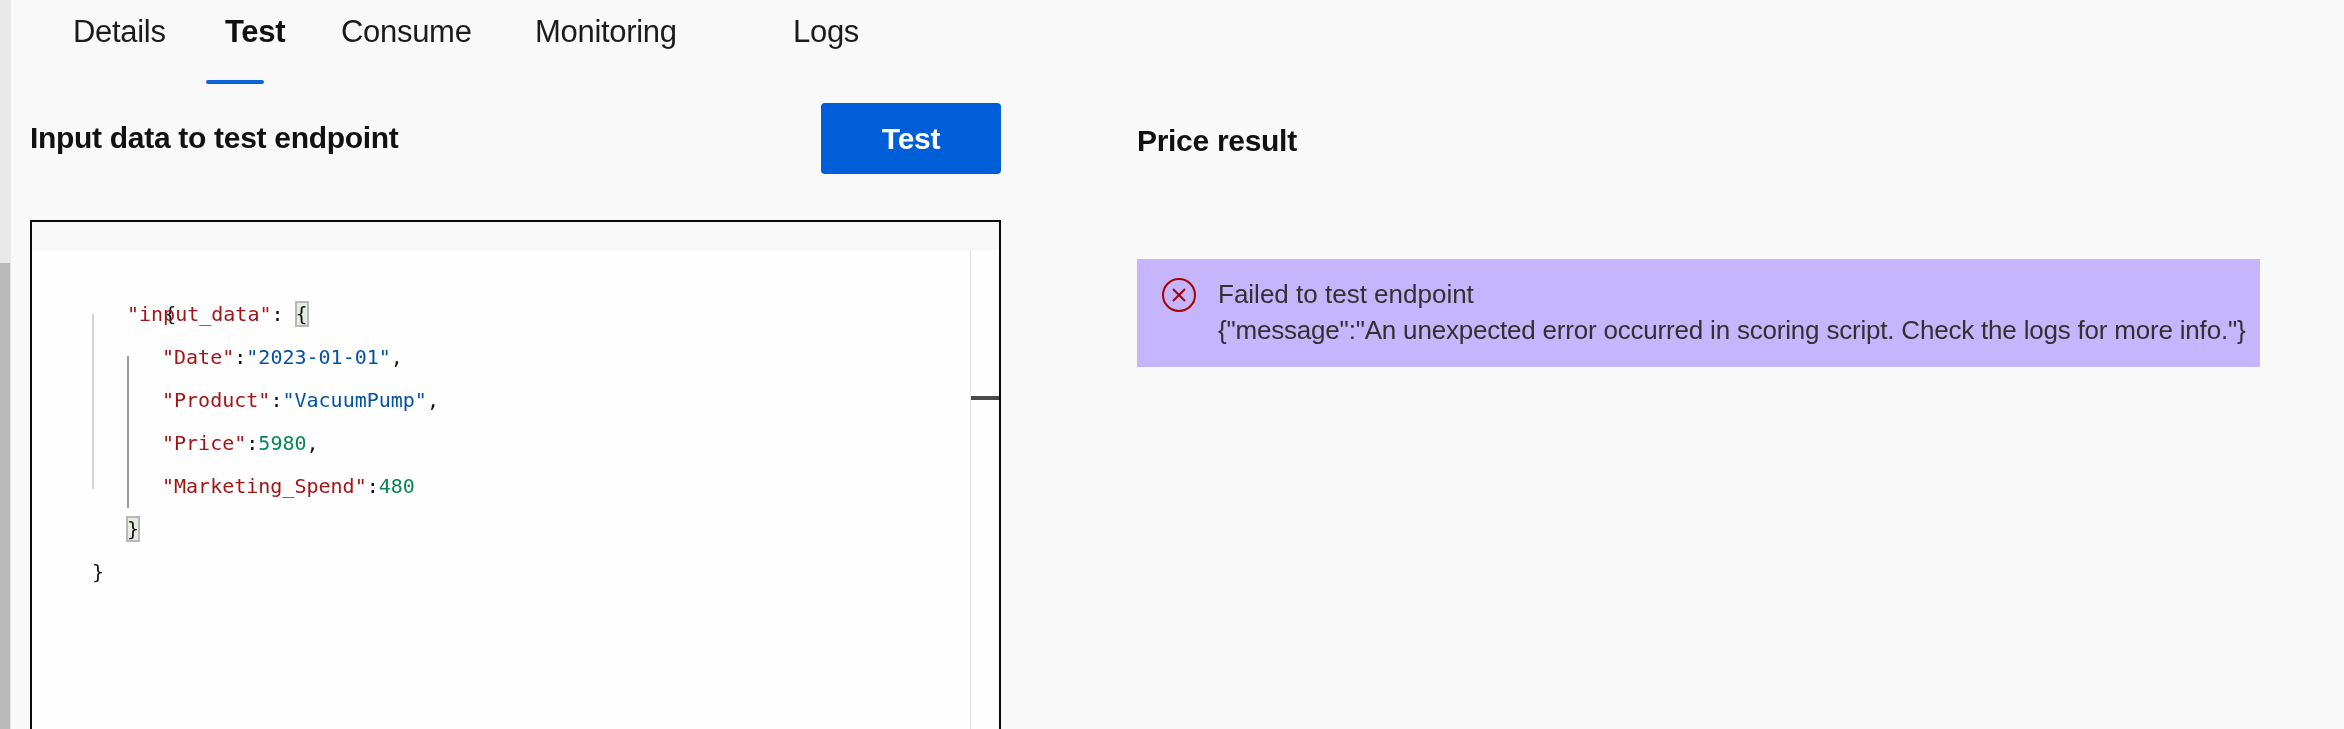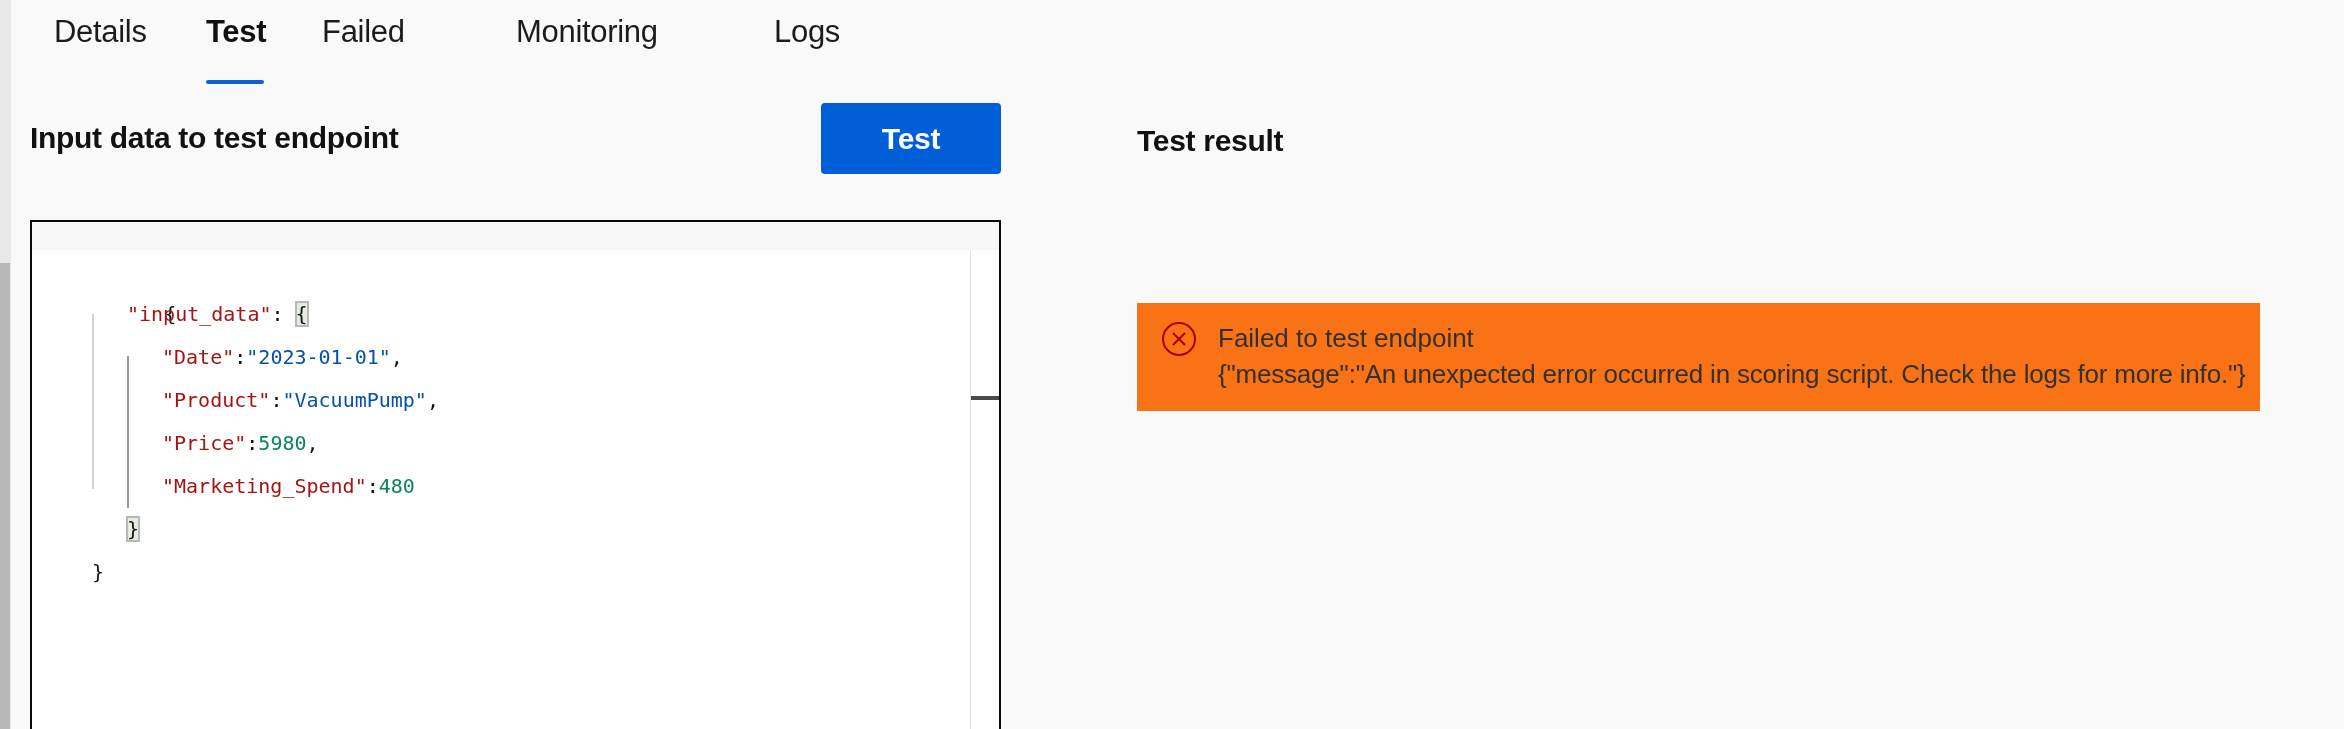--- a/index.html
+++ b/index.html
@@ -6,21 +6,21 @@
     body {
       width: 2344px; height: 729px; overflow: hidden;
       background: #f9f9f9;
       font-family: "Liberation Sans", "DejaVu Sans", sans-serif;
       position: relative; color: #111;
     }
     .left-strip { position: absolute; left: 0; top: 0; width: 11px; height: 729px; background: #e8e8e8; }
     .left-strip .thumb { position: absolute; left: 0; top: 263px; width: 10px; height: 466px; background: #b9b9b9; }
 
     .tabs { position: absolute; left: 0; top: 0; height: 90px; width: 1100px; }
-    .tab { position: absolute; top: 14px; font-size: 31px; color: #1b1b1b; cursor: pointer; white-space: nowrap; letter-spacing: -0.3px; }
+    .tab { position: absolute; top: 14px; font-size: 31px; color: #1b1b1b; cursor: pointer; white-space: nowrap; letter-spacing: -0.3px; margin-left: 19px; }
     .tab.active { font-weight: bold; color: #111; }
     .tab-underline { position: absolute; left: 206px; top: 80px; width: 58px; height: 4px; background: #0f62d6; border-radius: 2px; }
 
     .section-title { position: absolute; font-size: 30px; font-weight: bold; color: #111; white-space: nowrap; letter-spacing: -0.3px; }
     .test-btn {
       position: absolute; left: 821px; top: 103px; width: 180px; height: 71px;
       background: #005ed8; color: #fff; border: none; border-radius: 4px;
       font-family: "Liberation Sans", sans-serif; font-size: 30px; font-weight: bold;
       cursor: pointer; letter-spacing: -0.3px;
     }
@@ -39,37 +39,37 @@
     .s { color: #0451a5; }
     .n { color: #098658; }
     .p { color: #111; }
     .bracket-hl { background: #e5ede3; outline: 2px solid #b8b8b8; outline-offset: -1px; }
     .guide { position: absolute; width: 2px; }
     .guide.g1 { left: 60px; top: 64px; height: 175px; background: #d3d3d3; }
     .guide.g2 { left: 95px; top: 106px; height: 152px; background: #9a9a9a; }
 
     .error-box {
       position: absolute; left: 1137px; top: 259px; width: 1123px; height: 108px;
-      background: #f97316; box-sizing: border-box; margin-top: 44px;
+      background: #c4b5fd; box-sizing: border-box;
     }
     .error-icon { position: absolute; left: 24px; top: 18px; width: 36px; height: 36px; }
     .error-title { position: absolute; left: 81px; top: 20px; font-size: 26px; color: #323130; white-space: nowrap; }
     .error-msg { position: absolute; left: 81px; top: 56px; font-size: 26px; color: #323130; white-space: nowrap; letter-spacing: -0.2px; }
   </style>
 </head>
 <body>
 
 <div class="left-strip">
   <div class="thumb"></div>
 </div>
 
 <div class="tabs">
   <div class="tab" style="left:54px">Details</div>
   <div class="tab active" style="left:206px">Test</div>
-  <div class="tab" style="left:322px">Failed</div>
+  <div class="tab" style="left:322px">Consume</div>
   <div class="tab" style="left:516px">Monitoring</div>
   <div class="tab" style="left:774px">Logs</div>
   <div class="tab-underline"></div>
 </div>
 
 <div class="section-title" style="left:30px; top:121px;text-align:center;">Input data to test endpoint</div>
 <button class="test-btn">Test</button>
 
 <div class="editor">
   <div class="top-strip"></div>
@@ -86,21 +86,21 @@
     <div class="line" style="top:172px; left:130px;"><span class="k">"Price"</span><span class="p">:</span><span class="n">5980</span><span class="p">,</span></div>
     <div class="line" style="top:215px; left:130px;"><span class="k">"Marketing_Spend"</span><span class="p">:</span><span class="n">480</span></div>
     <div class="line" style="top:258px; left:95px;"><span class="p bracket-hl">}</span></div>
     <div class="line" style="top:301px; left:60px;"><span class="p">}</span></div>
   </div>
   <div class="vscroll">
     <div class="ruler-mark"></div>
   </div>
 </div>
 
-<div class="section-title" style="left:1137px; top:124px;">Test result</div>
+<div class="section-title" style="left:1137px; top:124px;">Price result</div>
 
 <div class="error-box">
   <span class="error-icon">
     <svg width="36" height="36" viewBox="0 0 36 36">
       <circle cx="18" cy="18" r="16" fill="none" stroke="#a80000" stroke-width="2"></circle>
       <line x1="12" y1="12" x2="24" y2="24" stroke="#a80000" stroke-width="2"></line>
       <line x1="24" y1="12" x2="12" y2="24" stroke="#a80000" stroke-width="2"></line>
     </svg>
   </span>
   <div class="error-title">Failed to test endpoint</div>

